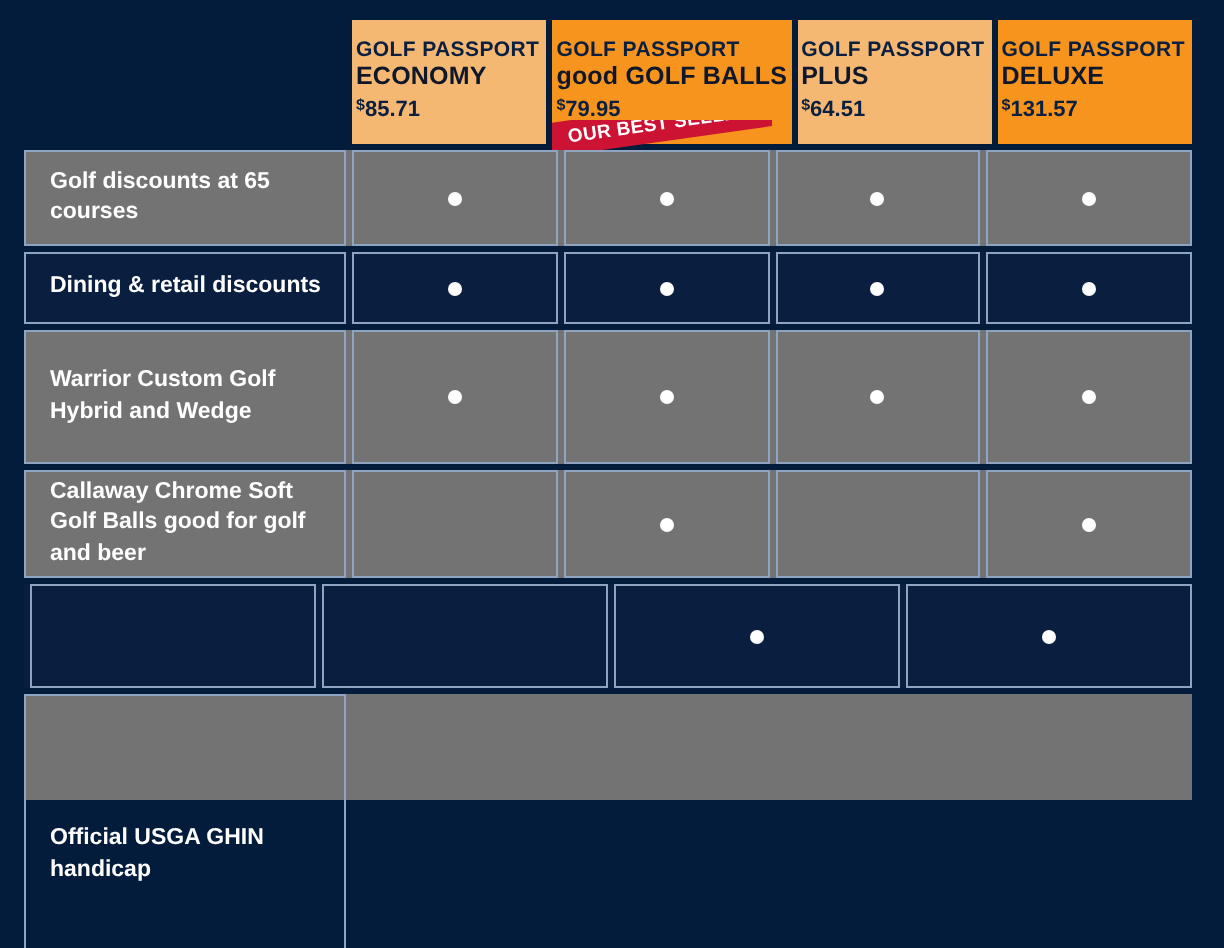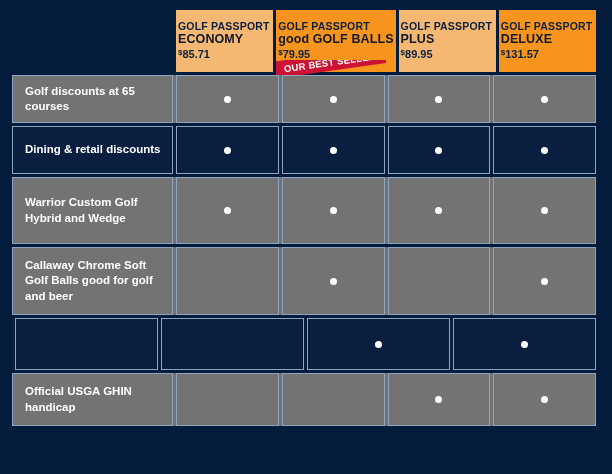--- a/index.html
+++ b/index.html
@@ -172,21 +172,21 @@
 
     <div class="plan-header tone-dark">
       <span class="plan-title">GOLF PASSPORT</span>
       <span class="plan-sub">good GOLF BALLS</span>
       <span class="plan-price"><span class="cur">$</span><span>79.95</span></span>
     </div>
 
     <div class="plan-header tone-light">
       <span class="plan-title">GOLF PASSPORT</span>
       <span class="plan-sub">PLUS</span>
-      <span class="plan-price"><span class="cur">$</span><span>89.95</span></span>
+      <span class="plan-price"><span class="cur">$</span><span>64.51</span></span>
     </div>
 
     <div class="plan-header tone-dark">
       <span class="plan-title">GOLF PASSPORT</span>
       <span class="plan-sub">DELUXE</span>
       <span class="plan-price"><span class="cur">$</span><span>131.57</span></span>
     </div>
   </div>
 
   <div class="best-seller-ribbon">
@@ -204,21 +204,21 @@
         <div class="feature-cell">
           <span class="dot"></span>
         </div>
         <div class="feature-cell">
           <span class="dot"></span>
         </div>
         <div class="feature-cell">
           <span class="dot"></span>
         </div>
       </div>
-      <div class="feature-row tone-navy" style="height: 48px;">
+      <div class="feature-row tone-navy" style="height: 36px;">
         <div class="feature-label">Dining &amp; retail discounts</div>
         <div class="feature-cell">
           <span class="dot"></span>
         </div>
         <div class="feature-cell">
           <span class="dot"></span>
         </div>
         <div class="feature-cell">
           <span class="dot"></span>
         </div>
@@ -234,21 +234,21 @@
         <div class="feature-cell">
           <span class="dot"></span>
         </div>
         <div class="feature-cell">
           <span class="dot"></span>
         </div>
         <div class="feature-cell">
           <span class="dot"></span>
         </div>
       </div>
-      <div class="feature-row tone-blue" style="height: 68px;">
+      <div class="feature-row tone-blue" style="height: 54px;">
         <div class="feature-label">Callaway Chrome Soft Golf Balls good for golf and beer</div>
         <div class="feature-cell">
           <span class="dot hidden"></span>
         </div>
         <div class="feature-cell">
           <span class="dot"></span>
         </div>
         <div class="feature-cell">
           <span class="dot hidden"></span>
         </div>
@@ -263,21 +263,21 @@
         <div class="feature-cell">
           <span class="dot hidden"></span>
         </div>
         <div class="feature-cell">
           <span class="dot"></span>
         </div>
         <div class="feature-cell">
           <span class="dot"></span>
         </div>
       </div>
-      <div class="feature-row tone-blue" style="height: 53px;">
+      <div class="feature-row tone-blue" style="height: 53px; flex-direction: column;">
         <div class="feature-label">Official USGA GHIN handicap</div>
         <div class="feature-cell">
           <span class="dot hidden"></span>
         </div>
         <div class="feature-cell">
           <span class="dot hidden"></span>
         </div>
         <div class="feature-cell">
           <span class="dot"></span>
         </div>

